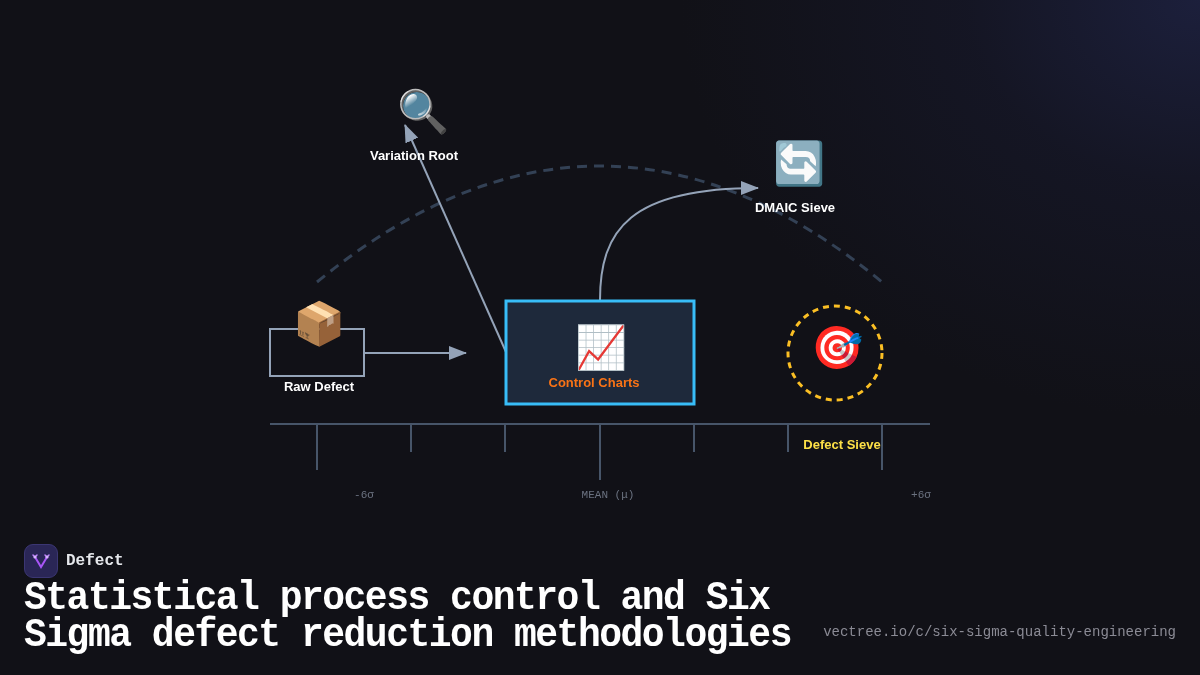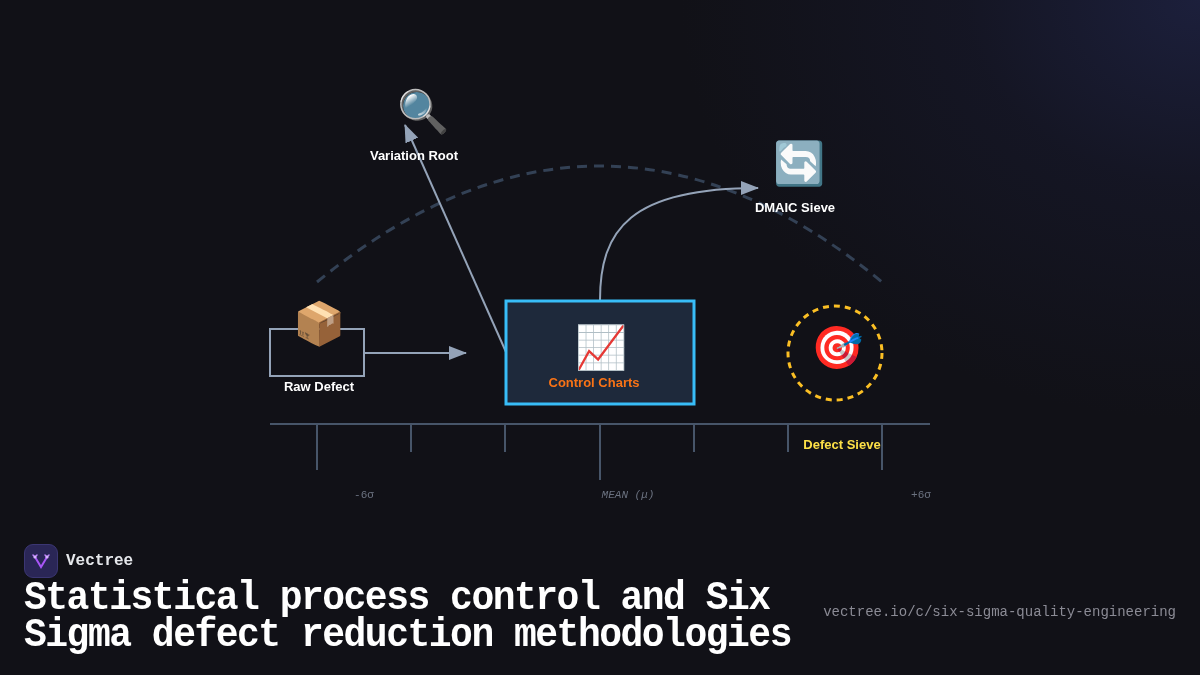--- a/index.html
+++ b/index.html
@@ -43,21 +43,21 @@
       font-family: "Liberation Mono", monospace;
     }
     .title {
       position: absolute; left: 24px; top: 580px; margin: 0;
       color: #ffffff; font-weight: bold; font-size: 38px; line-height: 34px;
       font-family: "Liberation Mono", monospace;
       letter-spacing: -1.5px;
       transform: scaleY(1.08); transform-origin: top left;
     }
     .url {
-      position: absolute; right: 24px; top: 604px;
+      position: absolute; right: 24px; top: 624px;
       color: #8b8b95; font-size: 14px;
       font-family: "Liberation Mono", monospace;
     }
   </style>
 </head>
 <body>
 
 <div class="bg-glow"></div>
 
 <svg class="diagram" width="1200" height="675" viewBox="0 0 1200 675">
@@ -105,33 +105,33 @@
 <span class="emoji" style="left:320px; top:324px;">📦</span>
 <span class="node-label" style="left:319px; top:379px;">Raw Defect</span>
 
 <span class="emoji" style="left:602px; top:348px;">📈</span>
 <span class="node-label" style="left:594px; top:375px; color:#f97316;">Control Charts</span>
 
 <span class="emoji" style="left:838px; top:348px;">🎯</span>
 <span class="node-label" style="left:842px; top:407px; color:#fde047;margin-top:30px;">Defect Sieve</span>
 
 <span class="axis-label" style="left:328px; top:489px;margin-left:36px;">-6σ</span>
-<span class="axis-label" style="left:628px; top:489px;font-style:italic;">MEAN (μ)</span>
+<span class="axis-label" style="left:608px; top:489px;">MEAN (μ)</span>
 <span class="axis-label" style="left:874px; top:489px;margin-left:47px;">+6σ</span>
 
 <div class="brand">
   <div class="brand-logo">
     <svg width="20" height="20" viewBox="0 0 20 20">
       <path d="M4,6 L10,16 L16,6" fill="none" stroke="#a855f7" stroke-width="2" stroke-linecap="round"></path>
       <path d="M4,6 L2,4 M4,6 L6,4 M16,6 L14,4 M16,6 L18,4" stroke="#c084fc" stroke-width="1.5" stroke-linecap="round"></path>
       <circle cx="4" cy="6" r="1.6" fill="#d8b4fe"></circle>
       <circle cx="16" cy="6" r="1.6" fill="#d8b4fe"></circle>
     </svg>
   </div>
-  <span class="brand-name">Vectree</span>
+  <span class="brand-name">Defect</span>
 </div>
 
 <h1 class="title">
   <span>Statistical process control and Six</span><br>
   <span>Sigma defect reduction methodologies</span>
 </h1>
 
 <span class="url">vectree.io/c/six-sigma-quality-engineering</span>
 
 </body></html>

